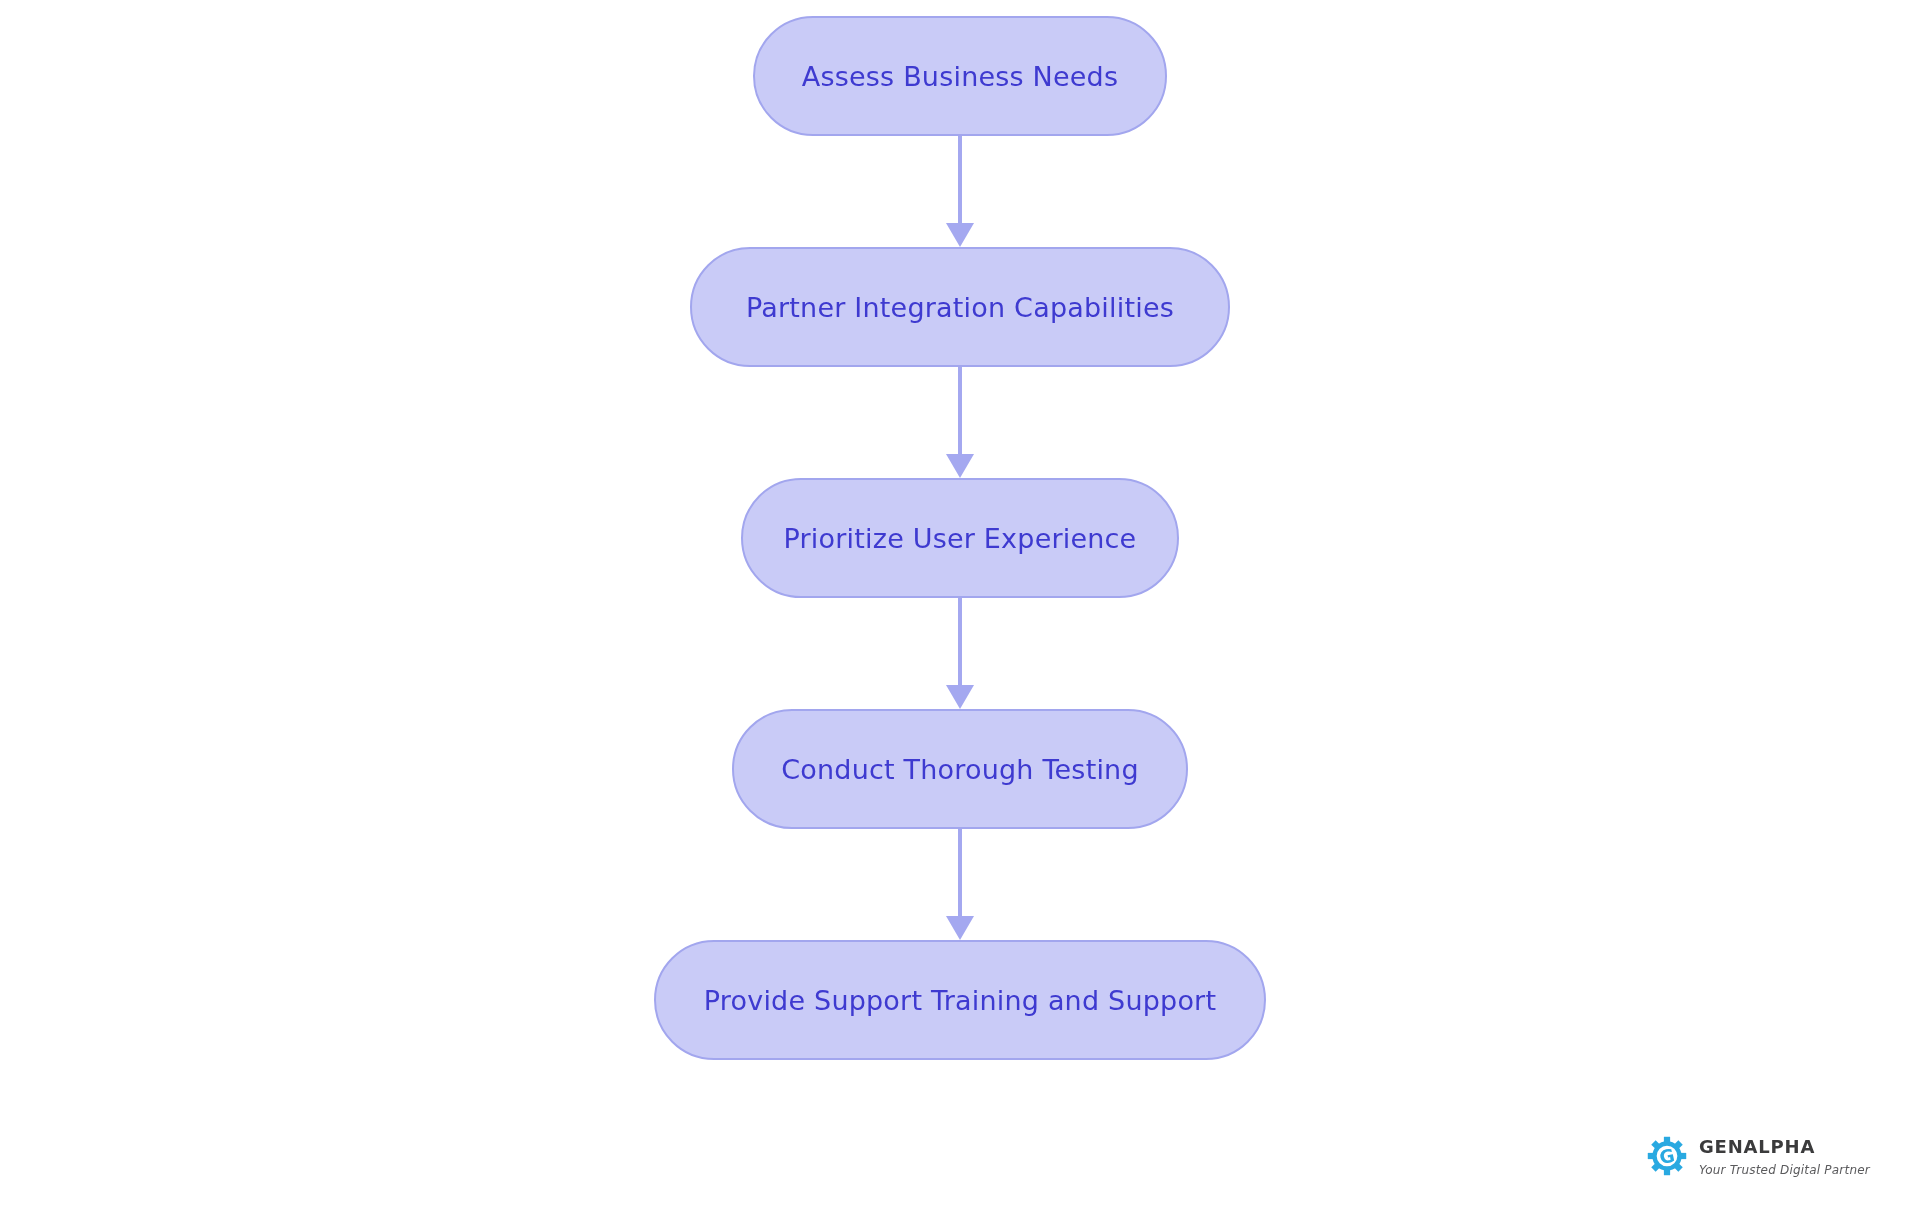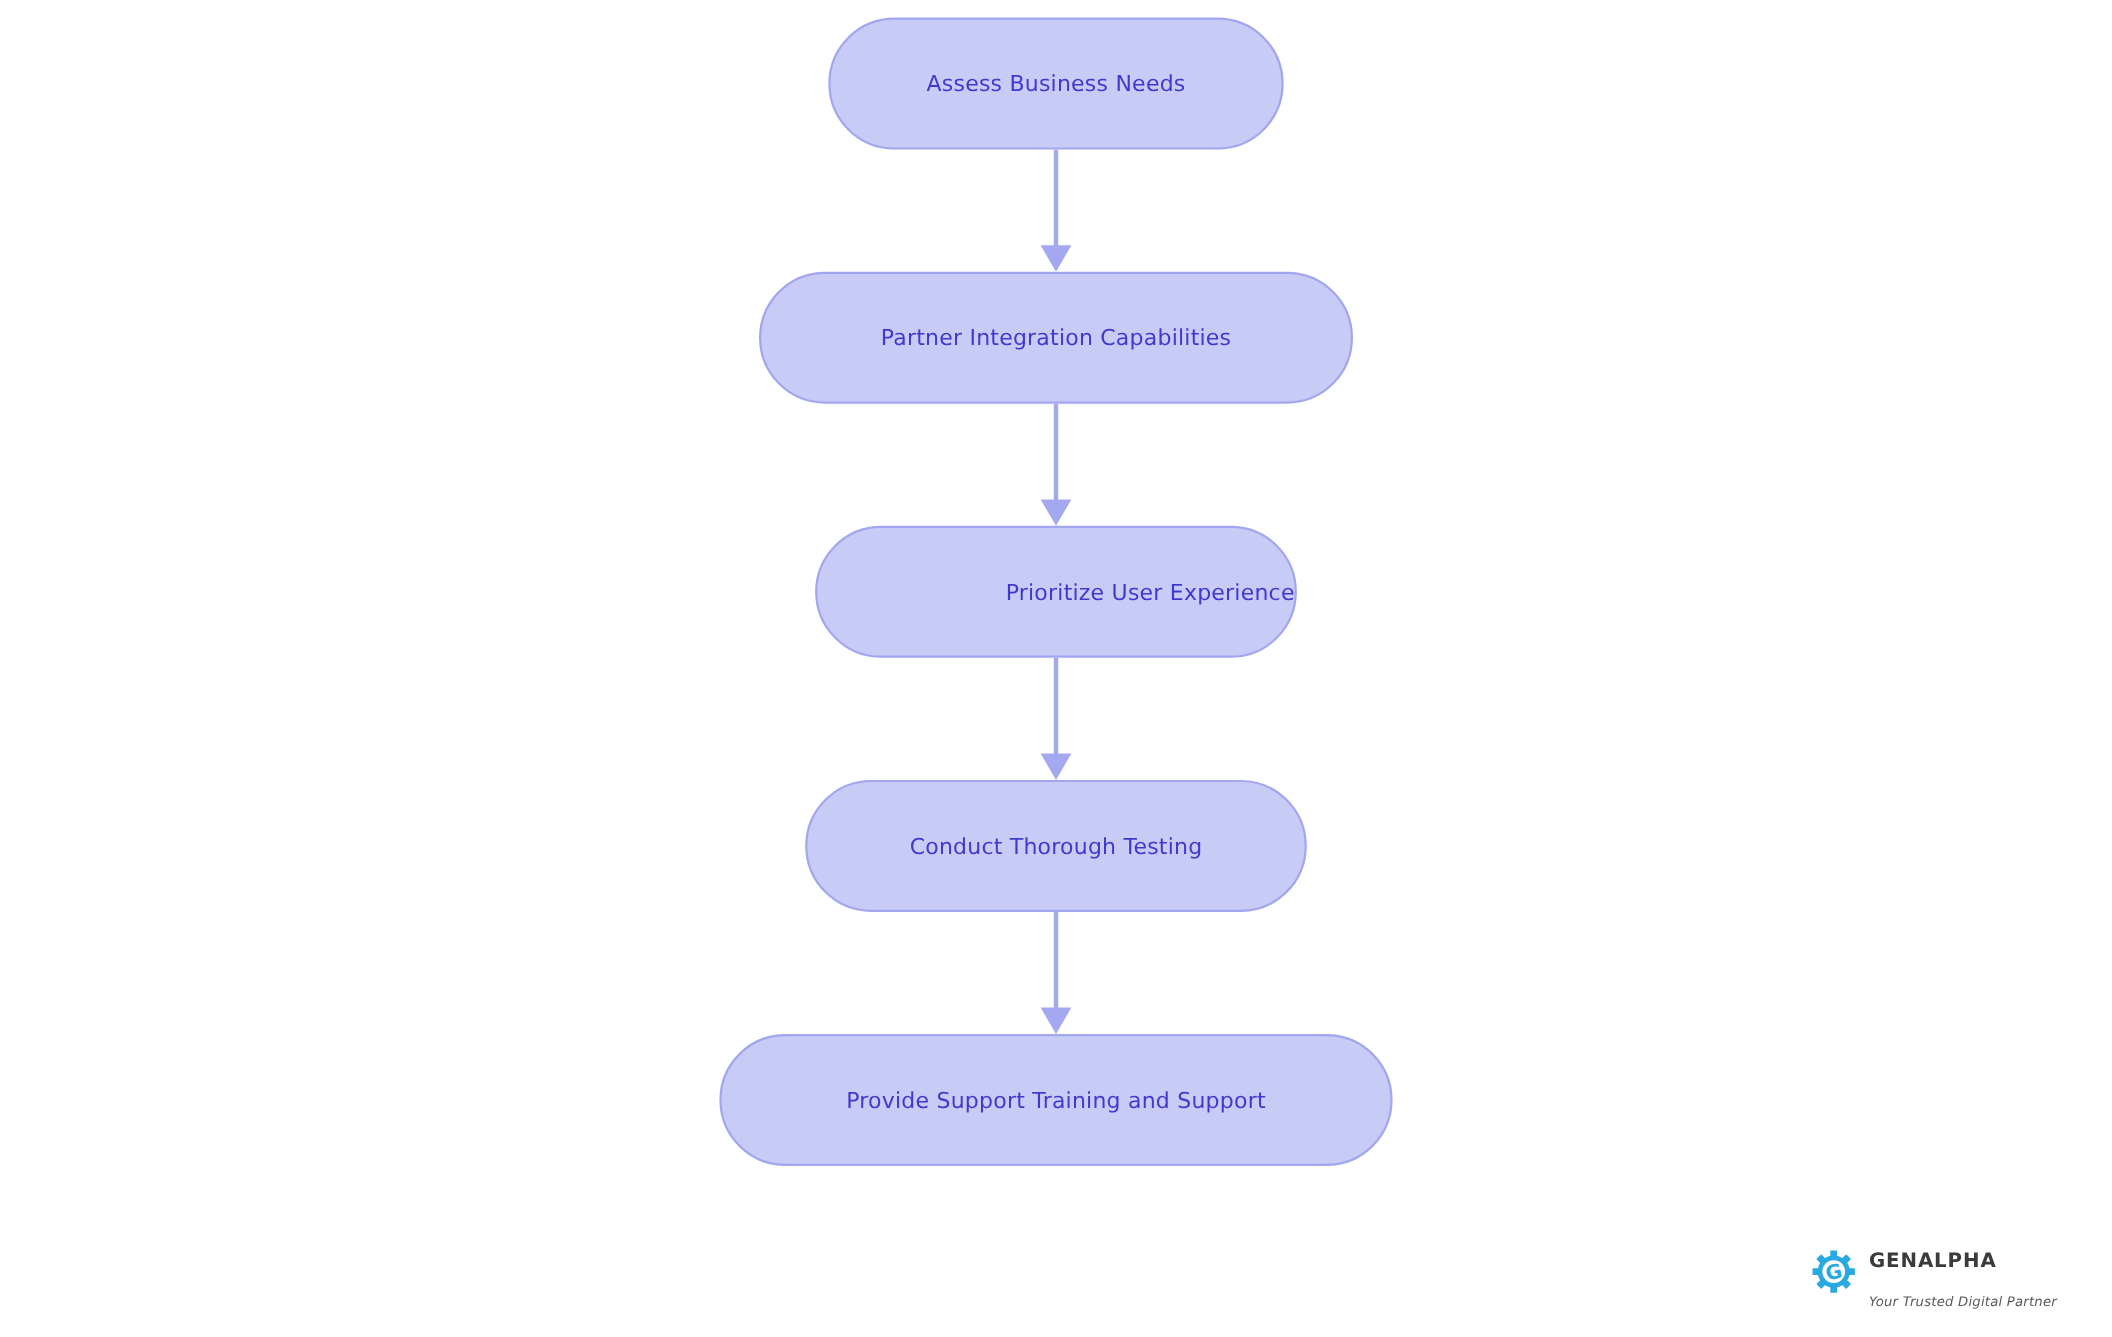--- a/index.html
+++ b/index.html
@@ -31,27 +31,27 @@
     border-radius: 60px;
     background: var(--node_fill);
     border: 2px solid var(--node_border);
     display: flex;
     align-items: center;
     justify-content: center;
     flex: 0 0 auto;
   }
   .node-label {
     color: var(--node_text);
-    font-size: 20px;
+    font-size: 27px;
     letter-spacing: 0.2px;
     white-space: nowrap;
   }
   .node-0 { width: 414px; }
   .node-1 { width: 540px; }
-  .node-2 { width: 438px; justify-content: flex-end; }
+  .node-2 { width: 438px; }
   .node-3 { width: 456px; }
   .node-4 { width: 612px; }
   .arrow {
     display: block;
     flex: 0 0 auto;
   }
   .arrow line    { stroke: var(--arrow); stroke-width: 4; }
   .arrow polygon { fill: var(--arrow); }
   
   .logo {
@@ -66,21 +66,21 @@
   .gear-icon .gear-g { fill: var(--logo_blue); font-weight: bold; font-size: 19px; font-family: "DejaVu Sans", sans-serif; }
   .brand-text { margin-left: 10px; padding-top: 7px; }
   .brand-name {
     font-size: 18px;
     font-weight: bold;
     letter-spacing: 0.8px;
     color: var(--brand_text);
     line-height: 1.05;
   }
   .brand-tagline {
-    margin-top: 19px;
+    margin-top: 6px;
     font-size: 12px;
     font-style: italic;
     color: var(--tagline_text);
     letter-spacing: 0.2px;
   }
 </style>
 </head>
 <body>
 
 <div class="canvas">

